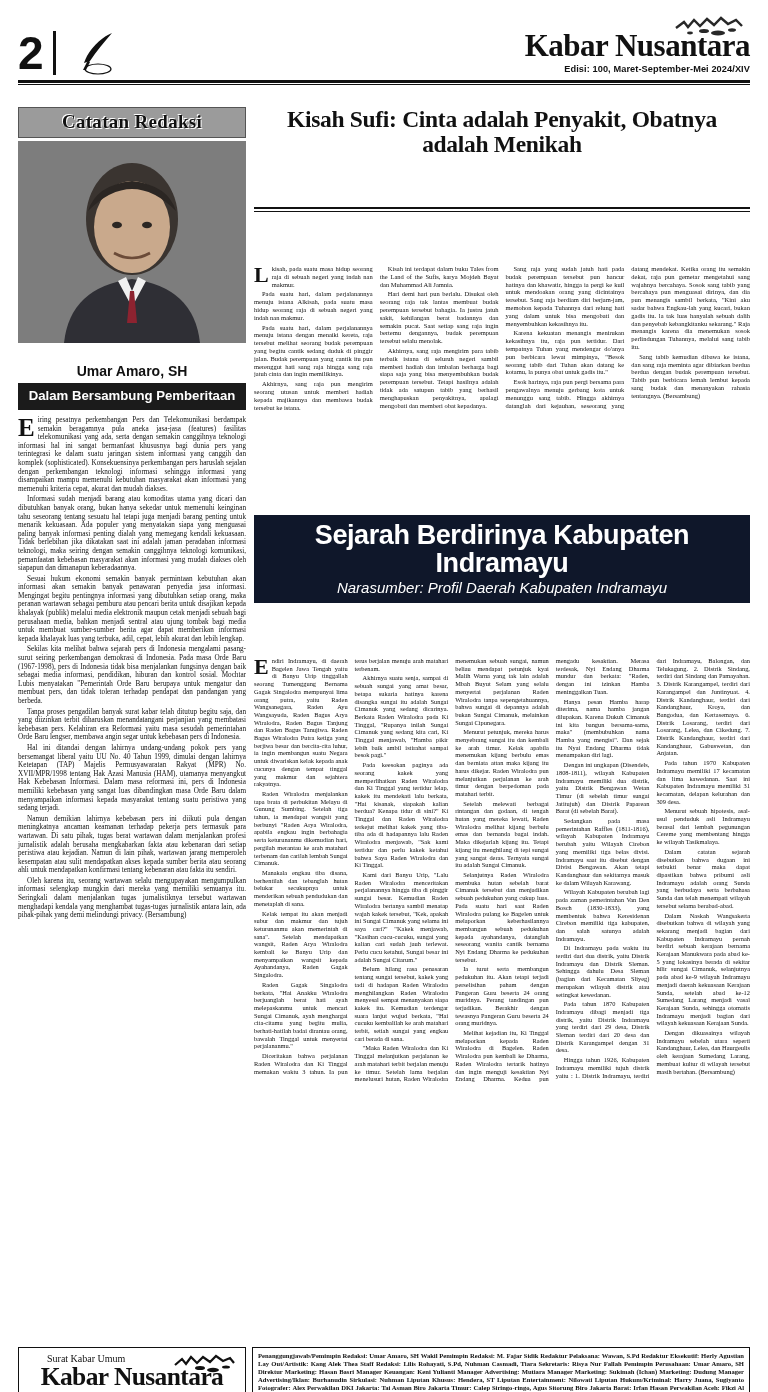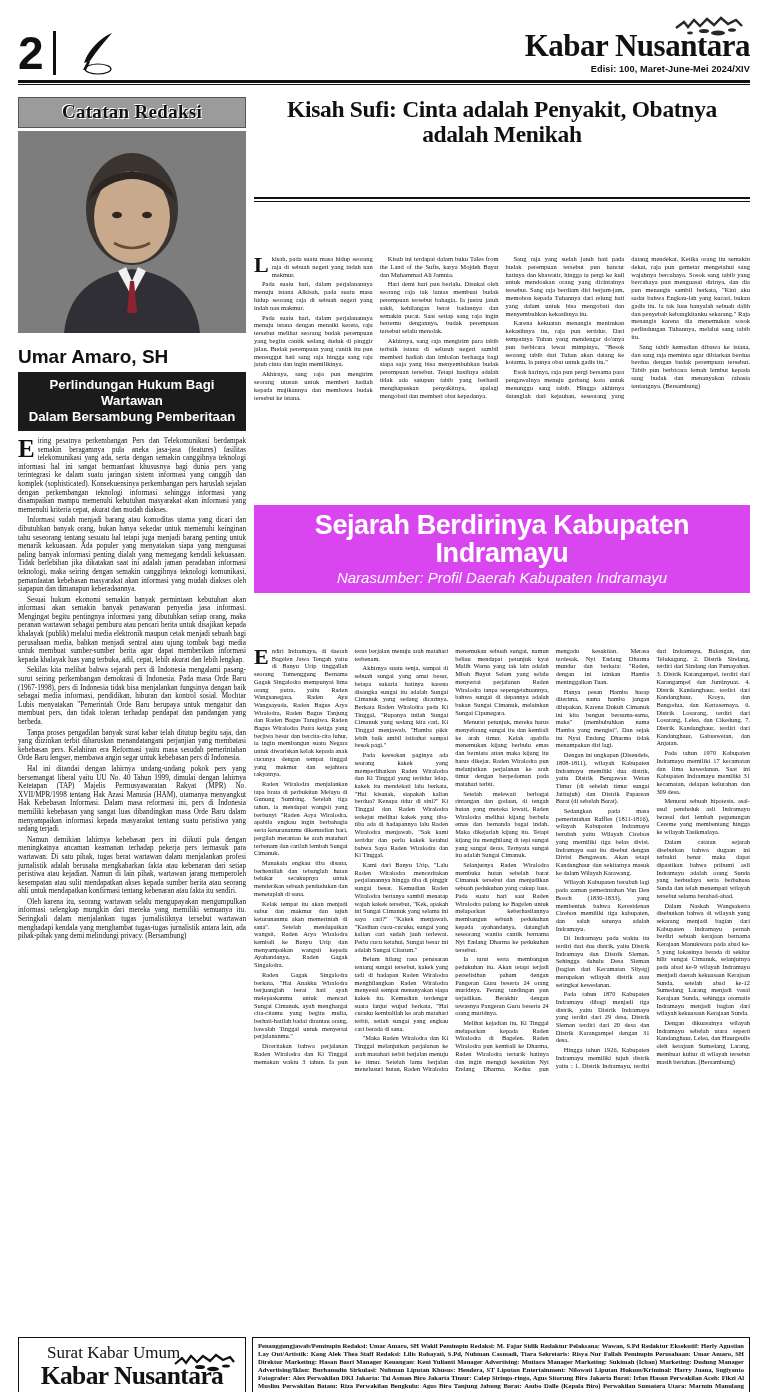--- a/index.html
+++ b/index.html
@@ -14,58 +14,58 @@
   .opini{font-family:"Liberation Sans",sans-serif;font-weight:bold;font-size:44px;line-height:40px;letter-spacing:-1px;}
   .quill{margin-left:8px;width:44px;height:46px;}
   .mh-right{text-align:right;position:relative;padding-bottom:2px;}
   .archi{position:absolute;right:6px;top:-16px;width:70px;height:26px;opacity:.9;}
   .brand{font-family:"Liberation Serif",serif;font-weight:bold;font-size:31px;line-height:31px;letter-spacing:-.5px;white-space:nowrap;}
   .edisi{font-family:"Liberation Sans",sans-serif;font-weight:bold;font-size:9.2px;margin-top:3px;letter-spacing:.1px;}
   .rule-thick{height:3px;background:#111;margin-top:4px;}
   .rule-thin{height:1px;background:#111;margin-top:1px;}
 
   
-  .body-grid{display:flex;gap:8px;margin-top:12px;height:1235px;}
+  .body-grid{display:flex;gap:8px;margin-top:22px;height:1235px;}
   .col-left{width:228px;flex:none;}
   .col-right{flex:1;display:flex;flex-direction:column;gap:48px;}
 
   
   .catatan-bar{background:#9b9b9b;border:1px solid #555;text-align:center;padding:3px 0 4px 0;}
   .catatan-bar .t{font-family:"Liberation Serif",serif;font-weight:bold;font-size:19px;color:#111;text-shadow:1px 1px 0 #fff,-1px -1px 0 #fff;letter-spacing:.3px;}
   .portrait{width:100%;height:202px;margin-top:3px;display:block;}
-  .byline{font-family:"Liberation Sans",sans-serif;font-weight:bold;font-size:19px;padding:13px 0 4px 0;}
+  .byline{font-family:"Liberation Sans",sans-serif;font-weight:bold;font-size:14px;text-align:center;padding:20px 0 4px 0;}
   .subhead{background:#1b1b1b;color:#fff;text-align:center;font-family:"Liberation Sans",sans-serif;font-weight:bold;font-size:13.2px;line-height:16px;padding:5px 4px 6px 4px;}
   .art-left{margin-top:6px;font-size:7.2px;line-height:8.6px;text-align:justify;}
   .art-left p{margin:0 0 2px 0;text-indent:9px;}
   .art-left p.first{text-indent:0;}
   .dropcap{float:left;font-size:25px;line-height:20px;font-weight:bold;padding:2px 3px 0 0;font-family:"Liberation Serif",serif;}
 
   
   .head1{font-family:"Liberation Serif",serif;font-weight:bold;font-size:23.5px;line-height:25px;text-align:center;letter-spacing:-.3px;padding-bottom:2px;}
   .dbl-rule{border-top:2px solid #111;border-bottom:1px solid #111;height:2px;margin-bottom:5px;}
 
   .cols4{column-count:4;column-gap:7px;column-rule:0;font-size:6.5px;line-height:7.8px;text-align:justify;height:196px;overflow:hidden;}
   .cols4 p{margin:0 0 2px 0;text-indent:8px;}
   .cols4 p.first{text-indent:0;}
   .dropcap2{float:left;font-size:22px;line-height:17px;font-weight:bold;padding:1px 3px 0 0;}
 
   
-  .banner2{background:#d946ef;color:#fff;text-align:center;padding:6px 0 7px 0;margin-top:6px;}
+  .banner2{background:#0f172a;color:#fff;text-align:center;padding:6px 0 7px 0;margin-top:6px;}
   .banner2 .t{font-family:"Liberation Sans",sans-serif;font-weight:bold;font-size:27px;line-height:28px;letter-spacing:-.4px;}
   .banner2 .s{font-family:"Liberation Sans",sans-serif;font-style:italic;font-size:15px;margin-top:2px;}
 
   .cols5{column-count:5;column-gap:7px;font-size:6.4px;line-height:7.7px;text-align:justify;margin-top:6px;height:585px;overflow:hidden;}
   .cols5 p{margin:0 0 2px 0;text-indent:8px;}
   .cols5 p.first{text-indent:0;}
 
   
   .footer{display:flex;gap:6px;margin-top:5px;height:auto;}
   .imprint{width:228px;flex:none;border:1px solid #111;padding:5px 6px 5px 6px;box-sizing:border-box;}
   .imp-top{text-align:center;position:relative;}
-  .imp-sku{font-size:17px;font-family:"Liberation Serif",serif;text-align:left;padding-left:22px;}
+  .imp-sku{font-size:10px;font-family:"Liberation Serif",serif;text-align:left;padding-left:22px;}
   .imp-brand{font-family:"Liberation Serif",serif;font-weight:bold;font-size:25.5px;line-height:25px;letter-spacing:-.6px;position:relative;}
   .imp-archi{position:absolute;right:4px;top:-12px;width:62px;height:24px;}
   .imp-lines{font-family:"Liberation Serif",serif;font-weight:bold;font-size:8.2px;line-height:10.5px;margin-top:3px;}
 
   .redbox{flex:1;border:1px solid #111;padding:4px 5px;box-sizing:border-box;font-size:6.6px;line-height:8.1px;text-align:justify;}
   .redbox b{font-weight:bold;}
   .redbox .sect{margin-bottom:4px;}
 </style>
 </head>
 <body>
@@ -88,21 +88,21 @@
       <span class="archi">
         <svg viewBox="0 0 70 26" width="70" height="26">
           <path d="M2 14 L10 8 L14 13 L20 6 L26 12 L33 5 L40 11 L47 4 L54 10 L62 6 L68 12" stroke="#111" stroke-width="2.4" fill="none"></path>
           <ellipse cx="30" cy="17" rx="5" ry="2" fill="#111"></ellipse>
           <ellipse cx="44" cy="19" rx="7" ry="2.4" fill="#111"></ellipse>
           <ellipse cx="58" cy="16" rx="4" ry="1.8" fill="#111"></ellipse>
           <ellipse cx="16" cy="19" rx="3" ry="1.4" fill="#111"></ellipse>
         </svg>
       </span>
       <div class="brand">Kabar Nusantara</div>
-      <div class="edisi">Edisi: 100, Maret-June-Mei 2024/XIV</div>
+      <div class="edisi">Edisi: 100, Maret-September-Mei 2024/XIV</div>
     </div>
   </div>
   <div class="rule-thick"></div>
   <div class="rule-thin"></div>
 
   <div class="body-grid">
 
     <div class="col-left">
       <div class="catatan-bar">
         <span class="t">Catatan Redaksi</span>
@@ -117,21 +117,20 @@
           <ellipse cx="99" cy="84" rx="5" ry="3.2" fill="#2b2623"></ellipse>
           <ellipse cx="129" cy="84" rx="5" ry="3.2" fill="#2b2623"></ellipse>
           <path d="M96 112 Q114 122 132 112" stroke="#6b4b38" stroke-width="2.6" fill="none"></path>
           <path d="M46 202 Q52 146 114 138 Q176 146 182 202 Z" fill="#2f2f35"></path>
           <path d="M100 140 L114 166 L128 140 L120 136 L114 150 L108 136 Z" fill="#f0f0f0"></path>
           <path d="M112 150 L116 150 L119 182 L109 182 Z" fill="#8d2330"></path>
         </svg>
       </div>
       <div class="byline">Umar Amaro, SH</div>
       <div class="subhead">
-        <div>Perlindungan Hukum Bagi Wartawan</div>
         <div>Dalam Bersambung Pemberitaan</div>
       </div>
       <div class="art-left" id="editorial-body">
           <p class="first"><span class="dropcap">E</span>iring pesatnya perkembangan Pers dan Telekomunikasi berdampak semakin beragamnya pula aneka jasa-jasa (features) fasilitas telekomunikasi yang ada, serta dengan semakin canggihnya teknologi informasi hal ini sangat bermanfaat khususnya bagi dunia pers yang terintegrasi ke dalam suatu jaringan sistem informasi yang canggih dan komplek (sophisticated). Konsekuensinya perkembangan pers haruslah sejalan dengan perkembangan teknologi informasi sehingga informasi yang disampaikan mampu memenuhi kebutuhan masyarakat akan informasi yang memenuhi kriteria cepat, akurat dan mudah diakses.</p>
           <p>Informasi sudah menjadi barang atau komoditas utama yang dicari dan dibutuhkan banyak orang, bukan hanya sekedar untuk memenuhi keinginan tahu seseorang tentang sesuatu hal tetapi juga menjadi barang penting untuk menarik kekuasaan. Ada populer yang menyatakan siapa yang menguasai paling banyak informasi penting dialah yang memegang kendali kekuasaan. Tidak berlebihan jika dikatakan saat ini adalah jaman peradaban informasi teknologi, maka seiring dengan semakin canggihnya teknologi komunikasi, pemanfaatan kebebasan masyarakat akan informasi yang mudah diakses oleh siapapun dan dimanapun keberadaannya.</p>
           <p>Sesuai hukum ekonomi semakin banyak permintaan kebutuhan akan informasi akan semakin banyak penawaran penyedia jasa informasi. Mengingat begitu pentingnya informasi yang dibutuhkan setiap orang, maka peranan wartawan sebagai pemburu atau pencari berita untuk disajikan kepada khalayak (publik) melalui media elektronik maupun cetak menjadi sebuah bagi perusahaan media, bahkan menjadi sentral atau ujung tombak bagi media untuk membuat sumber-sumber berita agar dapat memberikan informasi kepada khalayak luas yang terbuka, adil, cepat, lebih akurat dan lebih lengkap.</p>
           <p>Sekilas kita melihat bahwa sejarah pers di Indonesia mengalami pasang-surut seiring perkembangan demokrasi di Indonesia. Pada masa Orde Baru (1967-1998), pers di Indonesia tidak bisa menjalankan fungsinya dengan baik sebagai media informasi, pendidikan, hiburan dan kontrol sosial. Mochtar Lubis menyatakan "Pemerintah Orde Baru berupaya untuk mengatur dan membuat pers, dan tidak toleran terhadap pendapat dan pandangan yang berbeda.</p>
           <p>Tanpa proses pengadilan banyak surat kabar telah ditutup begitu saja, dan yang diizinkan terbit diharuskan menandatangani perjanjian yang membatasi kebebasan pers. Kelahiran era Reformasi yaitu masa sesudah pemerintahan Orde Baru lengser, membawa angin segar untuk kebebasan pers di Indonesia.</p>
           <p>Hal ini ditandai dengan lahirnya undang-undang pokok pers yang bersemangat liberal yaitu UU No. 40 Tahun 1999, dimulai dengan lahirnya Ketetapan (TAP) Majelis Permusyawaratan Rakyat (MPR) No. XVII/MPR/1998 tentang Hak Azasi Manusia (HAM), utamanya menyangkut Hak Kebebasan Informasi. Dalam masa reformasi ini, pers di Indonesia memiliki kebebasan yang sangat luas dibandingkan masa Orde Baru dalam menyampaikan informasi kepada masyarakat tentang suatu peristiwa yang sedang terjadi.</p>
           <p>Namun demikian lahirnya kebebasan pers ini diikuti pula dengan meningkatnya ancaman keamanan terhadap pekerja pers termasuk para wartawan. Di satu pihak, tugas berat wartawan dalam menjalankan profesi jurnalistik adalah berusaha mengkabarkan fakta atau kebenaran dari setiap peristiwa atau kejadian. Namun di lain pihak, wartawan jarang memperoleh kesempatan atau sulit mendapatkan akses kepada sumber berita atau seorang ahli untuk mendapatkan konfirmasi tentang kebenaran atau fakta itu sendiri.</p>

